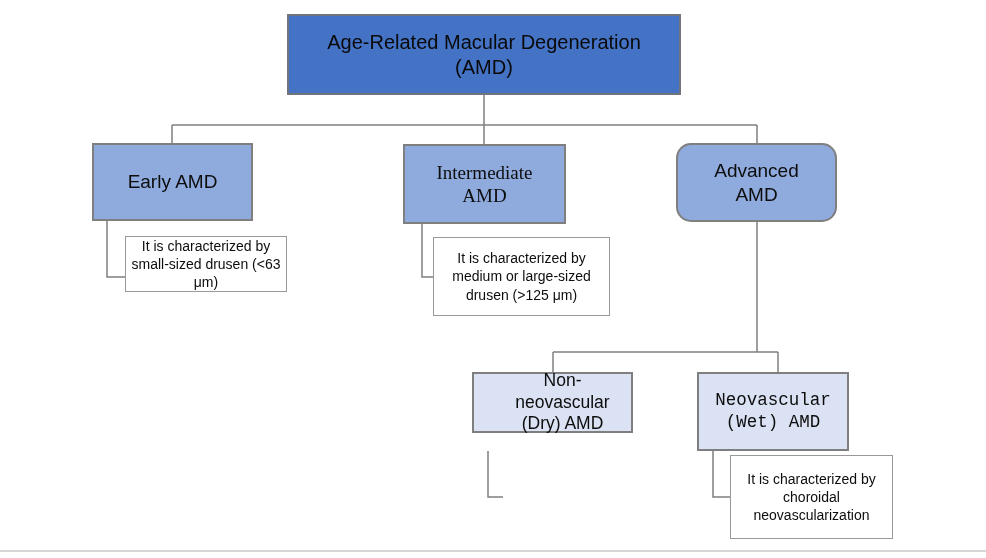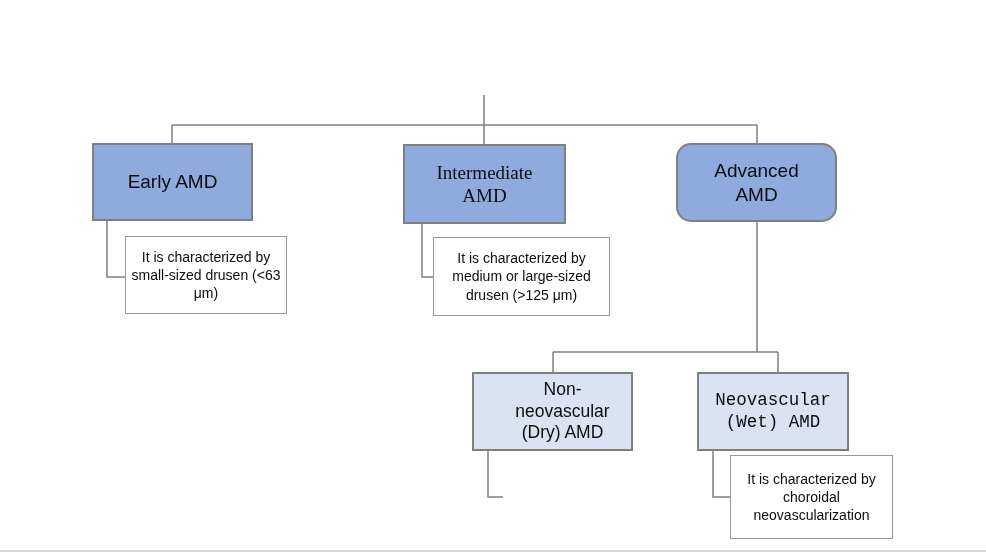--- a/index.html
+++ b/index.html
@@ -44,30 +44,30 @@
   }
   .branch-early        { left: 92px;  top: 143px; width: 161px; height: 78px; }
   .branch-intermediate { left: 403px; top: 144px; width: 163px; height: 80px; padding: 0 22px; font-family: Liberation Serif, serif; }
   .branch-advanced     { left: 676px; top: 143px; width: 161px; height: 79px; border-radius: 15px; }
   .subtype-node {
     background: #dae2f3;
     border: 2px solid #7f7f7f;
     font-size: 17.5px;
     padding: 0 4px;
   }
-  .subtype-dry { left: 472px; top: 372px; width: 161px; height: 79px; padding-left: 24px; }
+  .subtype-dry { left: 472px; top: 372px; width: 161px; height: 61px; padding-left: 24px; }
   .subtype-wet { left: 697px; top: 372px; width: 152px; height: 79px; font-family: Liberation Mono, monospace; }
   .desc-node {
     background: #ffffff;
     border: 1.5px solid #999999;
     font-size: 14px;
     line-height: 1.3;
     padding: 0 5px;
   }
-  .desc-early        { left: 125px; top: 236px; width: 162px; height: 78px; }
+  .desc-early        { left: 125px; top: 236px; width: 162px; height: 56px; }
   .desc-intermediate { left: 433px; top: 237px; width: 177px; height: 79px; }
   .desc-dry          { left: 503px; top: 457px; width: 164px; height: 81px; }
   .desc-wet          { left: 730px; top: 455px; width: 163px; height: 84px; }
   .bottom-divider {
     position: absolute;
     left: 0; top: 550px;
     width: 986px; height: 2px;
     background: #d6d6d6;
   }
 </style>
@@ -91,20 +91,21 @@
       <path d="M757 222 L757 352"></path>
       <path d="M553 352 L778 352"></path>
       <path d="M553 352 L553 373"></path>
       <path d="M778 352 L778 373"></path>
 
       <path d="M488 451 L488 497 L503 497"></path>
       <path d="M713 451 L713 497 L730 497"></path>
     </g>
   </svg>
 
+  <div class="node root-node">Age-Related Macular Degeneration (AMD)</div>
 
   <div class="node branch-node branch-early">Early AMD</div>
   <div class="node branch-node branch-intermediate">Intermediate AMD</div>
   <div class="node branch-node branch-advanced">Advanced AMD</div>
 
   <div class="node desc-node desc-early">It is characterized by small-sized drusen (&lt;63 μm)</div>
   <div class="node desc-node desc-intermediate">It is characterized by medium or large-sized drusen (&gt;125 μm)</div>
 
   <div class="node subtype-node subtype-dry">Non-neovascular (Dry) AMD</div>
   <div class="node subtype-node subtype-wet">Neovascular (Wet) AMD</div>

